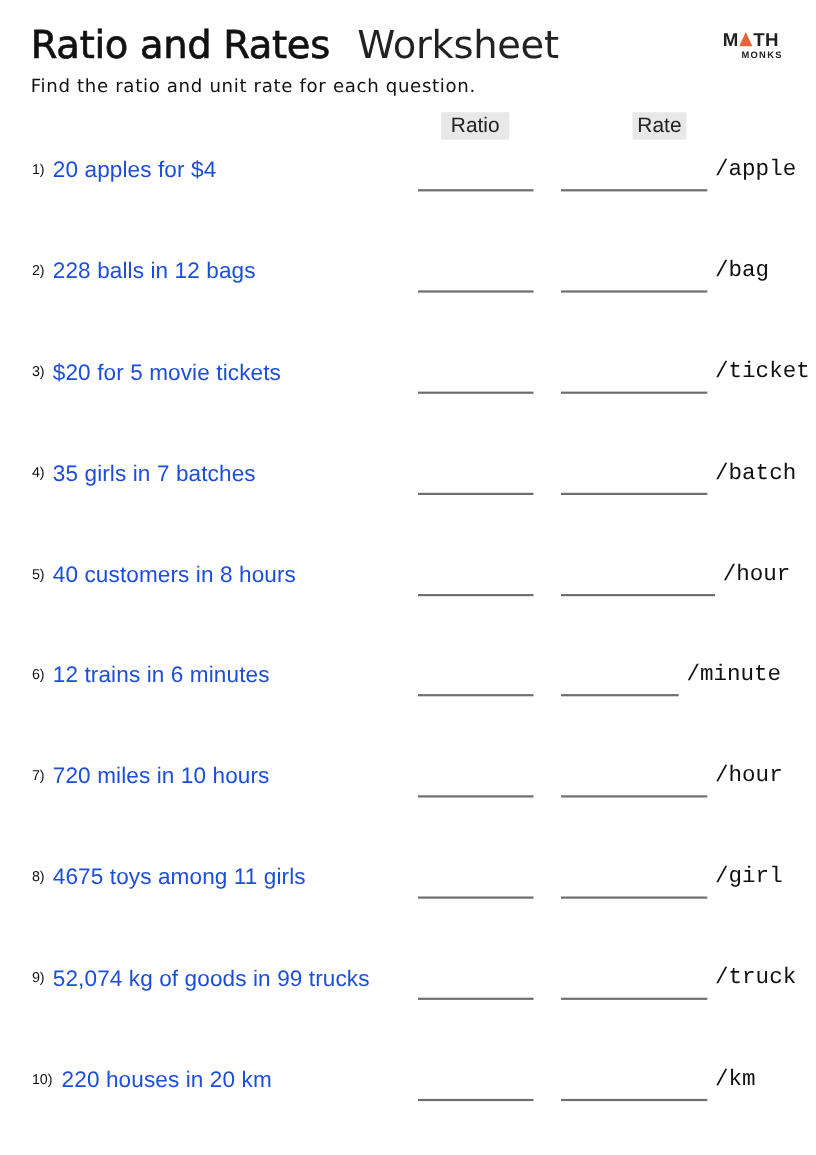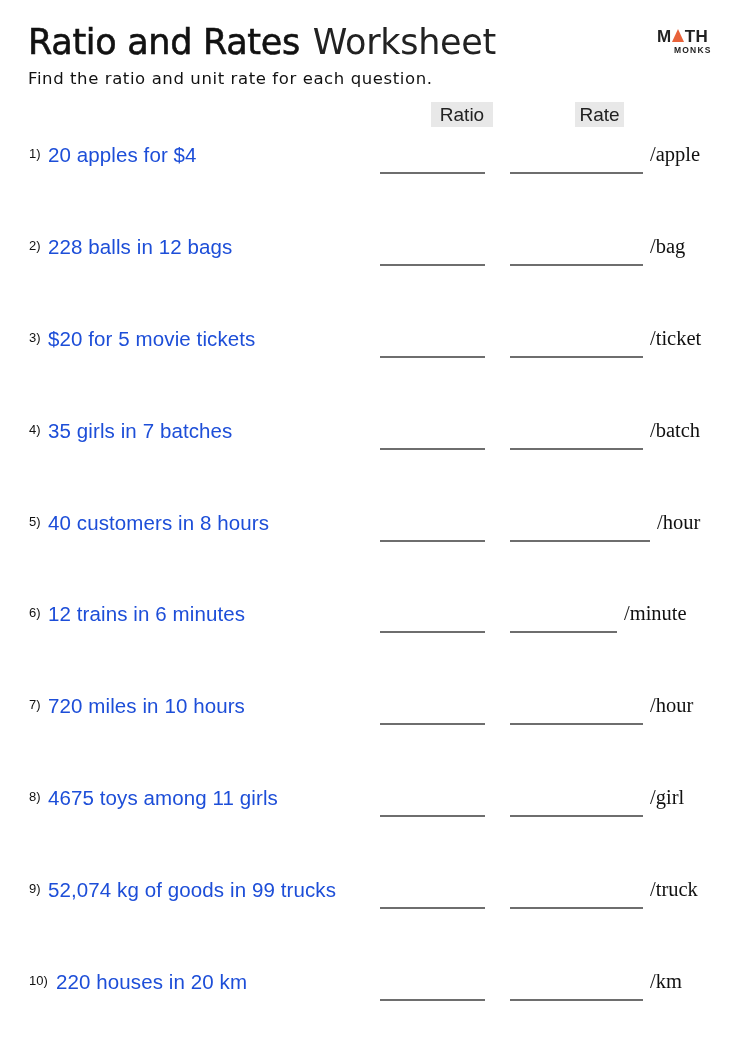--- a/index.html
+++ b/index.html
@@ -1,48 +1,48 @@
 <!DOCTYPE html>
 <html><head>
 <meta charset="utf-8">
 <style>
   html, body { margin: 0; padding: 0; background: #ffffff; }
   body { width: 742px; height: 1050px; position: relative; overflow: hidden; color: #111; font-family: "DejaVu Sans", sans-serif; }
   .title { position: absolute; left: 28px; top: 22px; font-size: 35px; letter-spacing: -0.3px; white-space: nowrap; }
   .title .bold { font-weight: 400; color: #111; -webkit-text-stroke: 0.6px #111; }
-  .title .light { font-weight: 400; color: #222; margin-left: 2px; }
+  .title .light { font-weight: 400; color: #222; margin-left: 14px; }
   .subtitle { position: absolute; left: 28px; top: 69px; font-size: 16.5px; letter-spacing: 0.6px; color: #111; }
   .logo { position: absolute; left: 657px; top: 28px; width: 60px; height: 28px; }
   .logo .math { font-family: "Liberation Sans", sans-serif; font-size: 17px; font-weight: 700; letter-spacing: 0.5px; color: #222; line-height: 17px; white-space: nowrap; }
   .logo .tri { display: inline-block; width: 0; height: 0; border-left: 6px solid transparent; border-right: 6px solid transparent; border-bottom: 13px solid #e8623a; vertical-align: 0px; margin: 0 0.5px; }
   .logo .monks { position: absolute; left: 17px; top: 17px; font-family: "Liberation Sans", sans-serif; font-size: 8.5px; font-weight: 700; letter-spacing: 1.2px; color: #222; }
   .col-head { position: absolute; top: 102px; height: 25px; background: #e8e8e8; font-family: "Liberation Sans", sans-serif; font-size: 19px; line-height: 25px; text-align: center; color: #222; }
   .row { position: absolute; left: 0; width: 742px; height: 30px; }
   .row .num { position: absolute; left: 29px; top: 0px; font-family: "Liberation Sans", sans-serif; font-size: 13px; color: #111; }
   .row .q { position: absolute; top: -3px; font-family: "Liberation Sans", sans-serif; font-size: 20.5px; color: #1d4ed8; white-space: nowrap; letter-spacing: 0.1px; }
   .row .line { position: absolute; top: 26px; height: 1.5px; background: #6e6e6e; }
-  .row .unit { position: absolute; top: -3px; font-family: Liberation Serif, serif; font-size: 20.5px; color: #111; white-space: nowrap; text-align: center; }
+  .row .unit { position: absolute; top: -3px; font-family: Liberation Mono, monospace; font-size: 20.5px; color: #111; white-space: nowrap; text-align: center; }
 </style>
 </head>
 <body>
 
 <div class="title">
   <span class="bold">Ratio and Rates</span>
   <span class="light">Worksheet</span>
 </div>
 <div class="subtitle">Find the ratio and unit rate for each question.</div>
 
 <div class="logo">
   <div class="math">
     <span>M</span><span class="tri"></span><span>TH</span>
   </div>
   <div class="monks">MONKS</div>
 </div>
 
-<div class="col-head" style="left:401px;width:62px;margin-left:30px;">Ratio</div>
+<div class="col-head" style="left:401px;width:62px;">Ratio</div>
 <div class="col-head" style="left:575px;width:49px;">Rate</div>
 
 <div class="row" style="top:146px;">
   <span class="num">1)</span>
   <span class="q" style="left:48px;">20 apples for $4</span>
   <div class="line" style="left:380px;width:105px;"></div>
   <div class="line" style="left:510px;width:133px;"></div>
   <span class="unit" style="left:650px;">/apple</span>
 </div>
 

